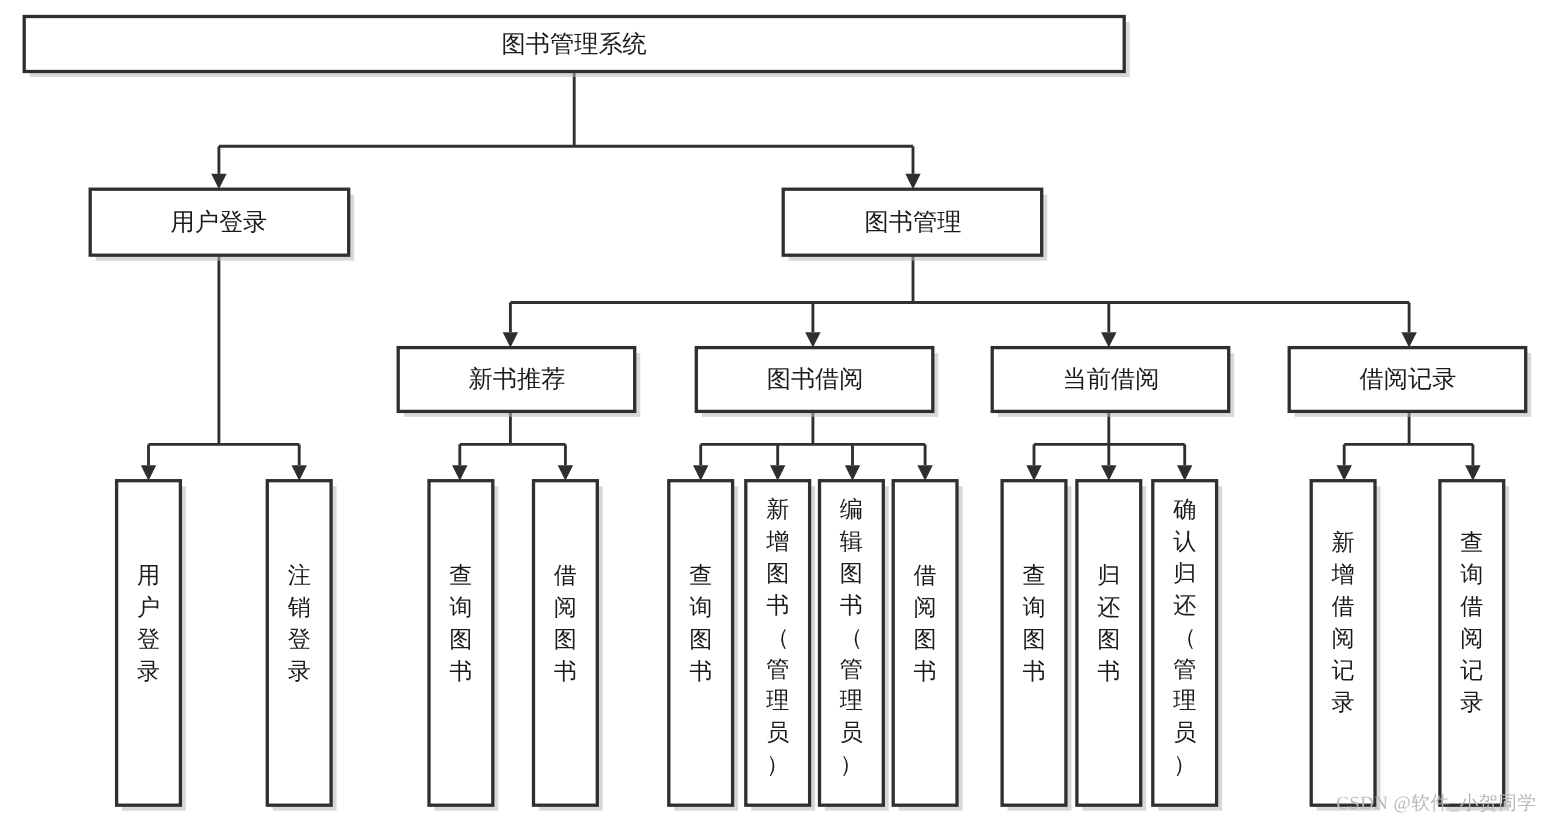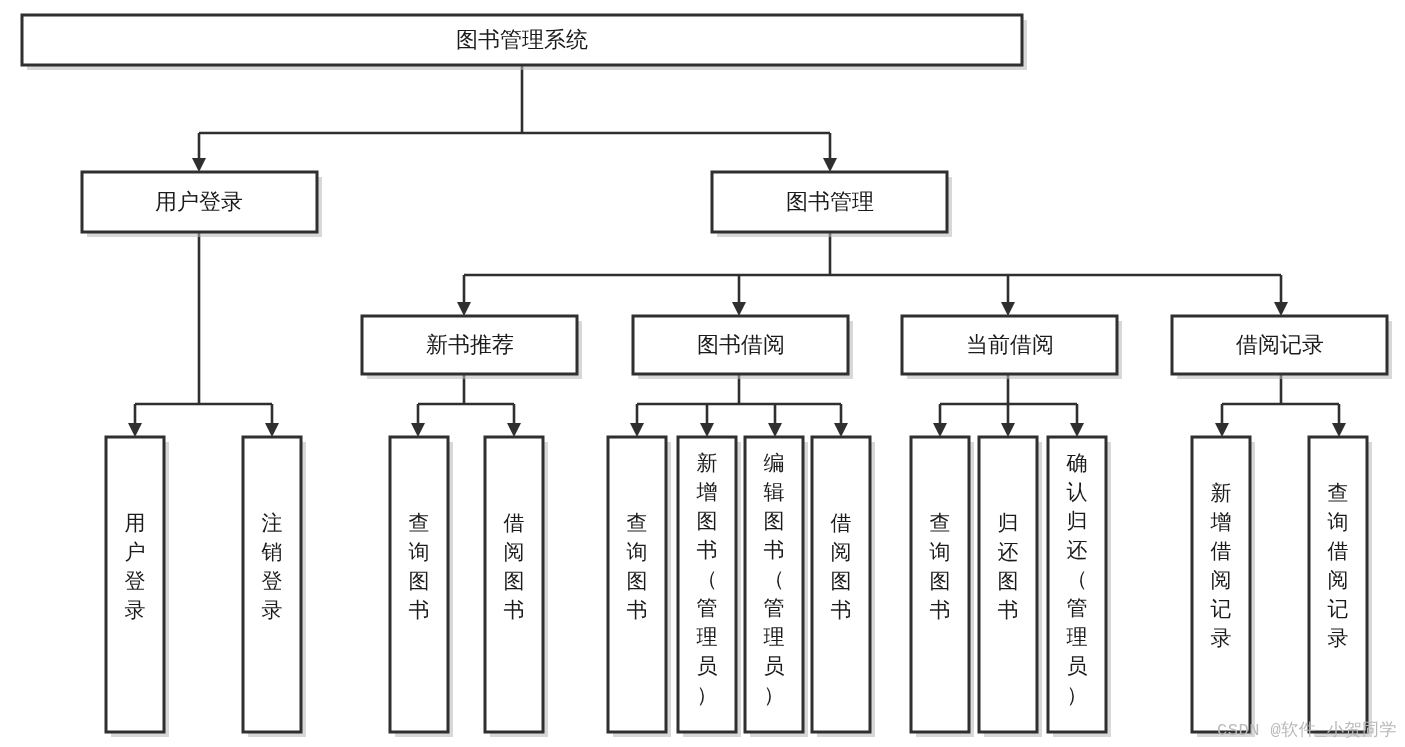--- a/index.html
+++ b/index.html
@@ -53,21 +53,21 @@
   .node-label-v {
     font-family: "DejaVu Sans", "Liberation Sans", sans-serif;
     font-size: 21px;
     fill: #1b1b1b;
     text-anchor: middle;
   }
   .watermark {
     position: absolute;
     right: 8px;
     bottom: 6px;
-    font-family: Liberation Mono, monospace;
+    font-family: Liberation Serif, serif;
     font-size: 17px;
     color: #b9b9b9;
     letter-spacing: 0.5px;
     white-space: nowrap;
     pointer-events: none;
   }
 </style>
 </head>
 <body>
 

